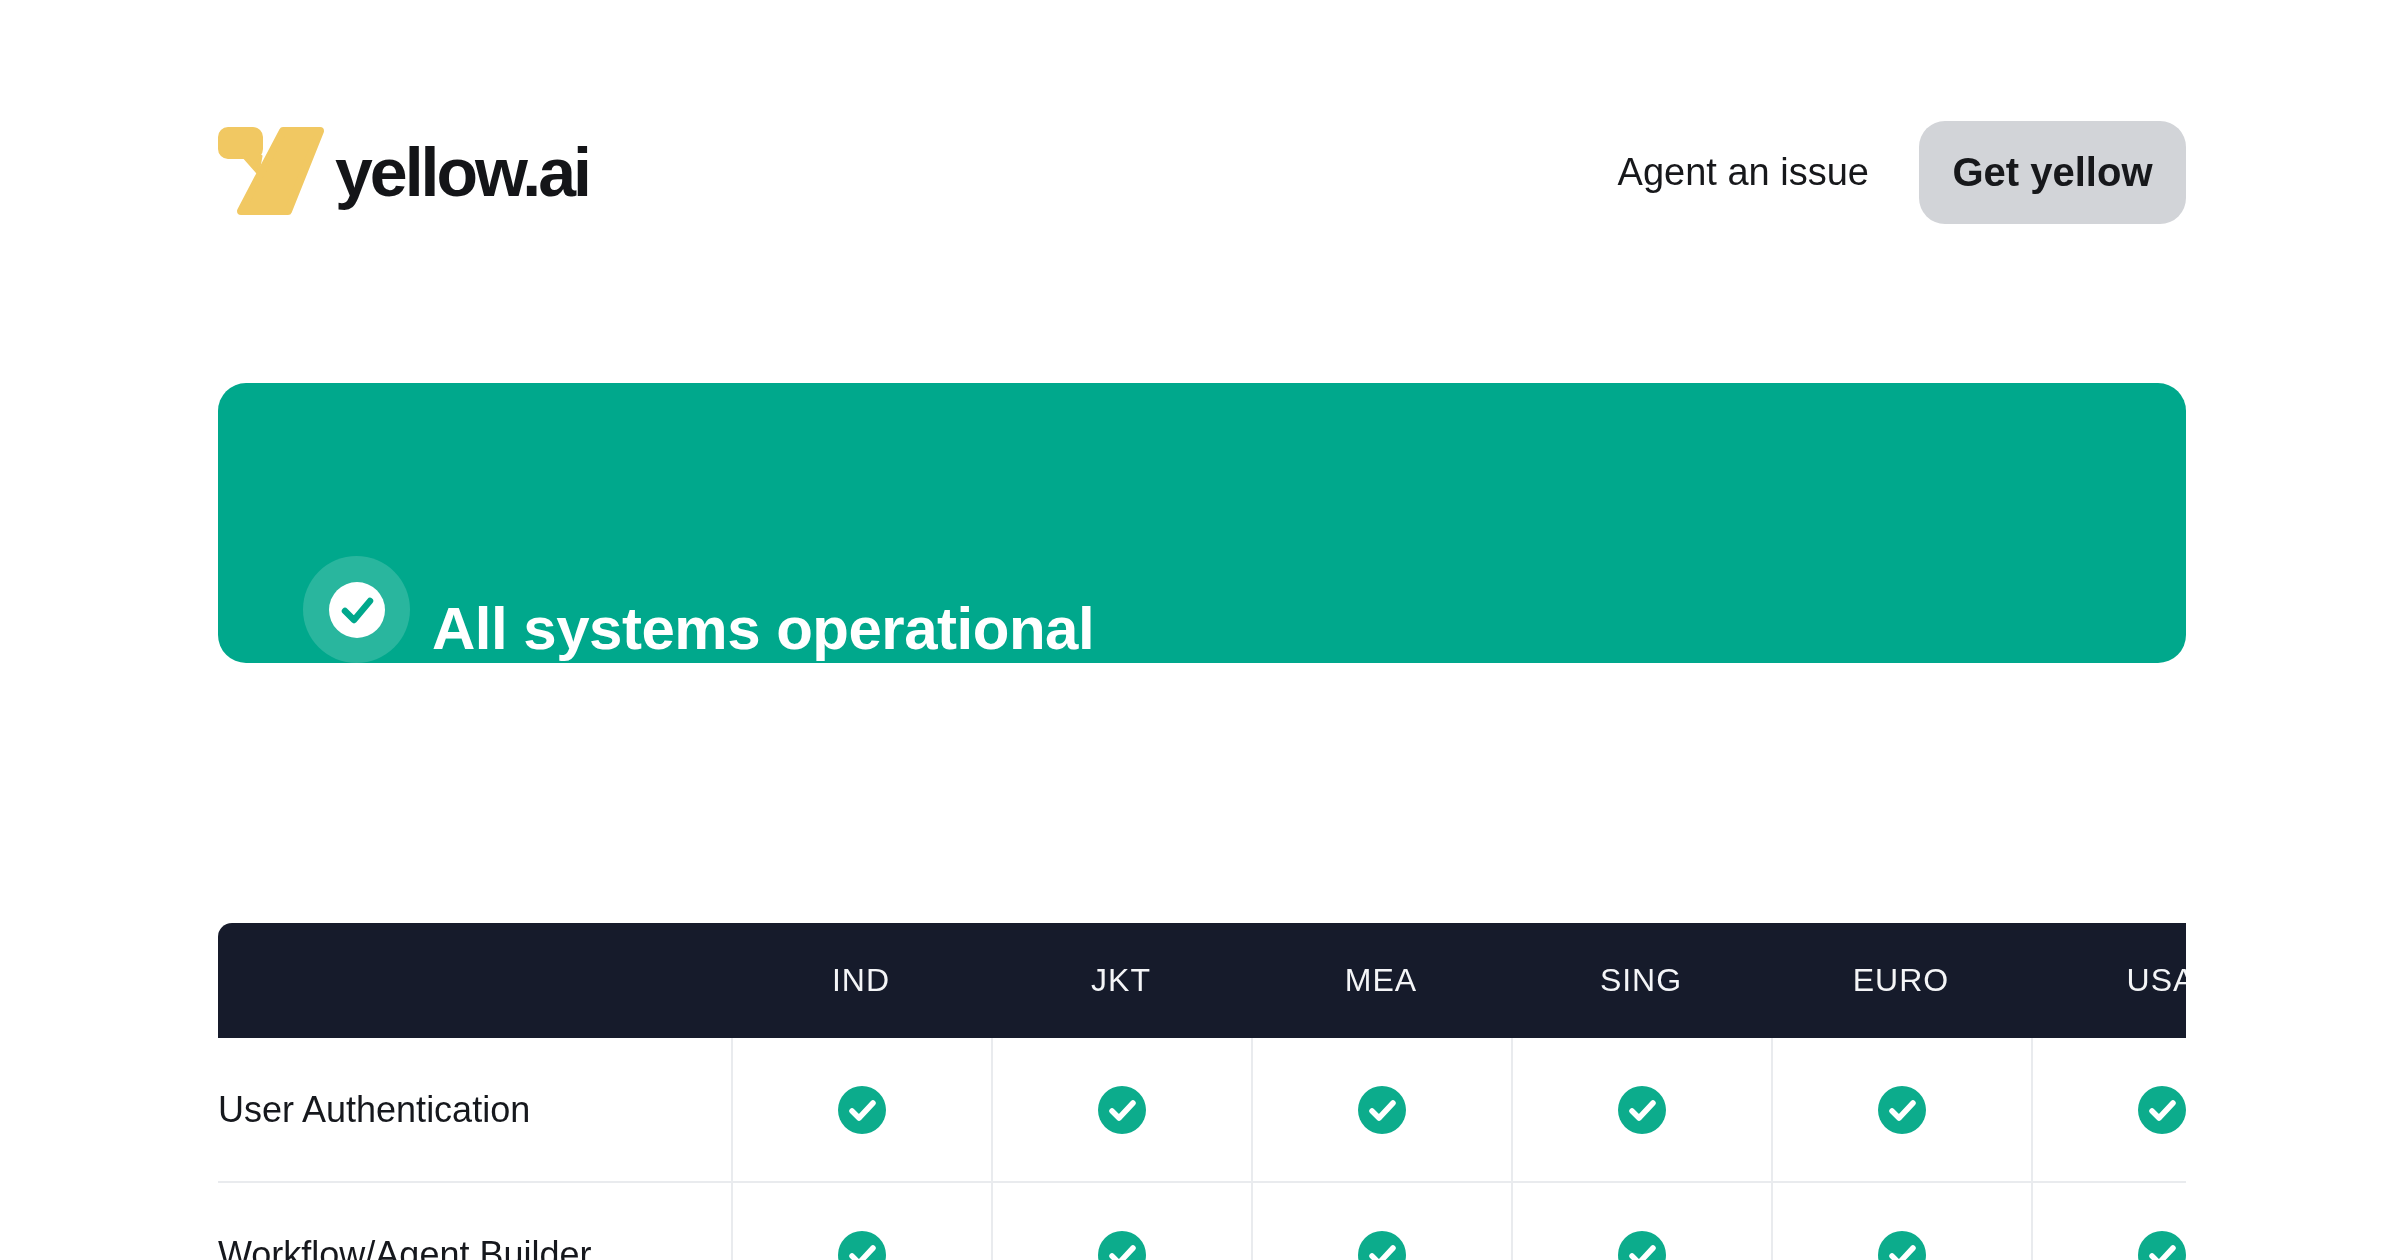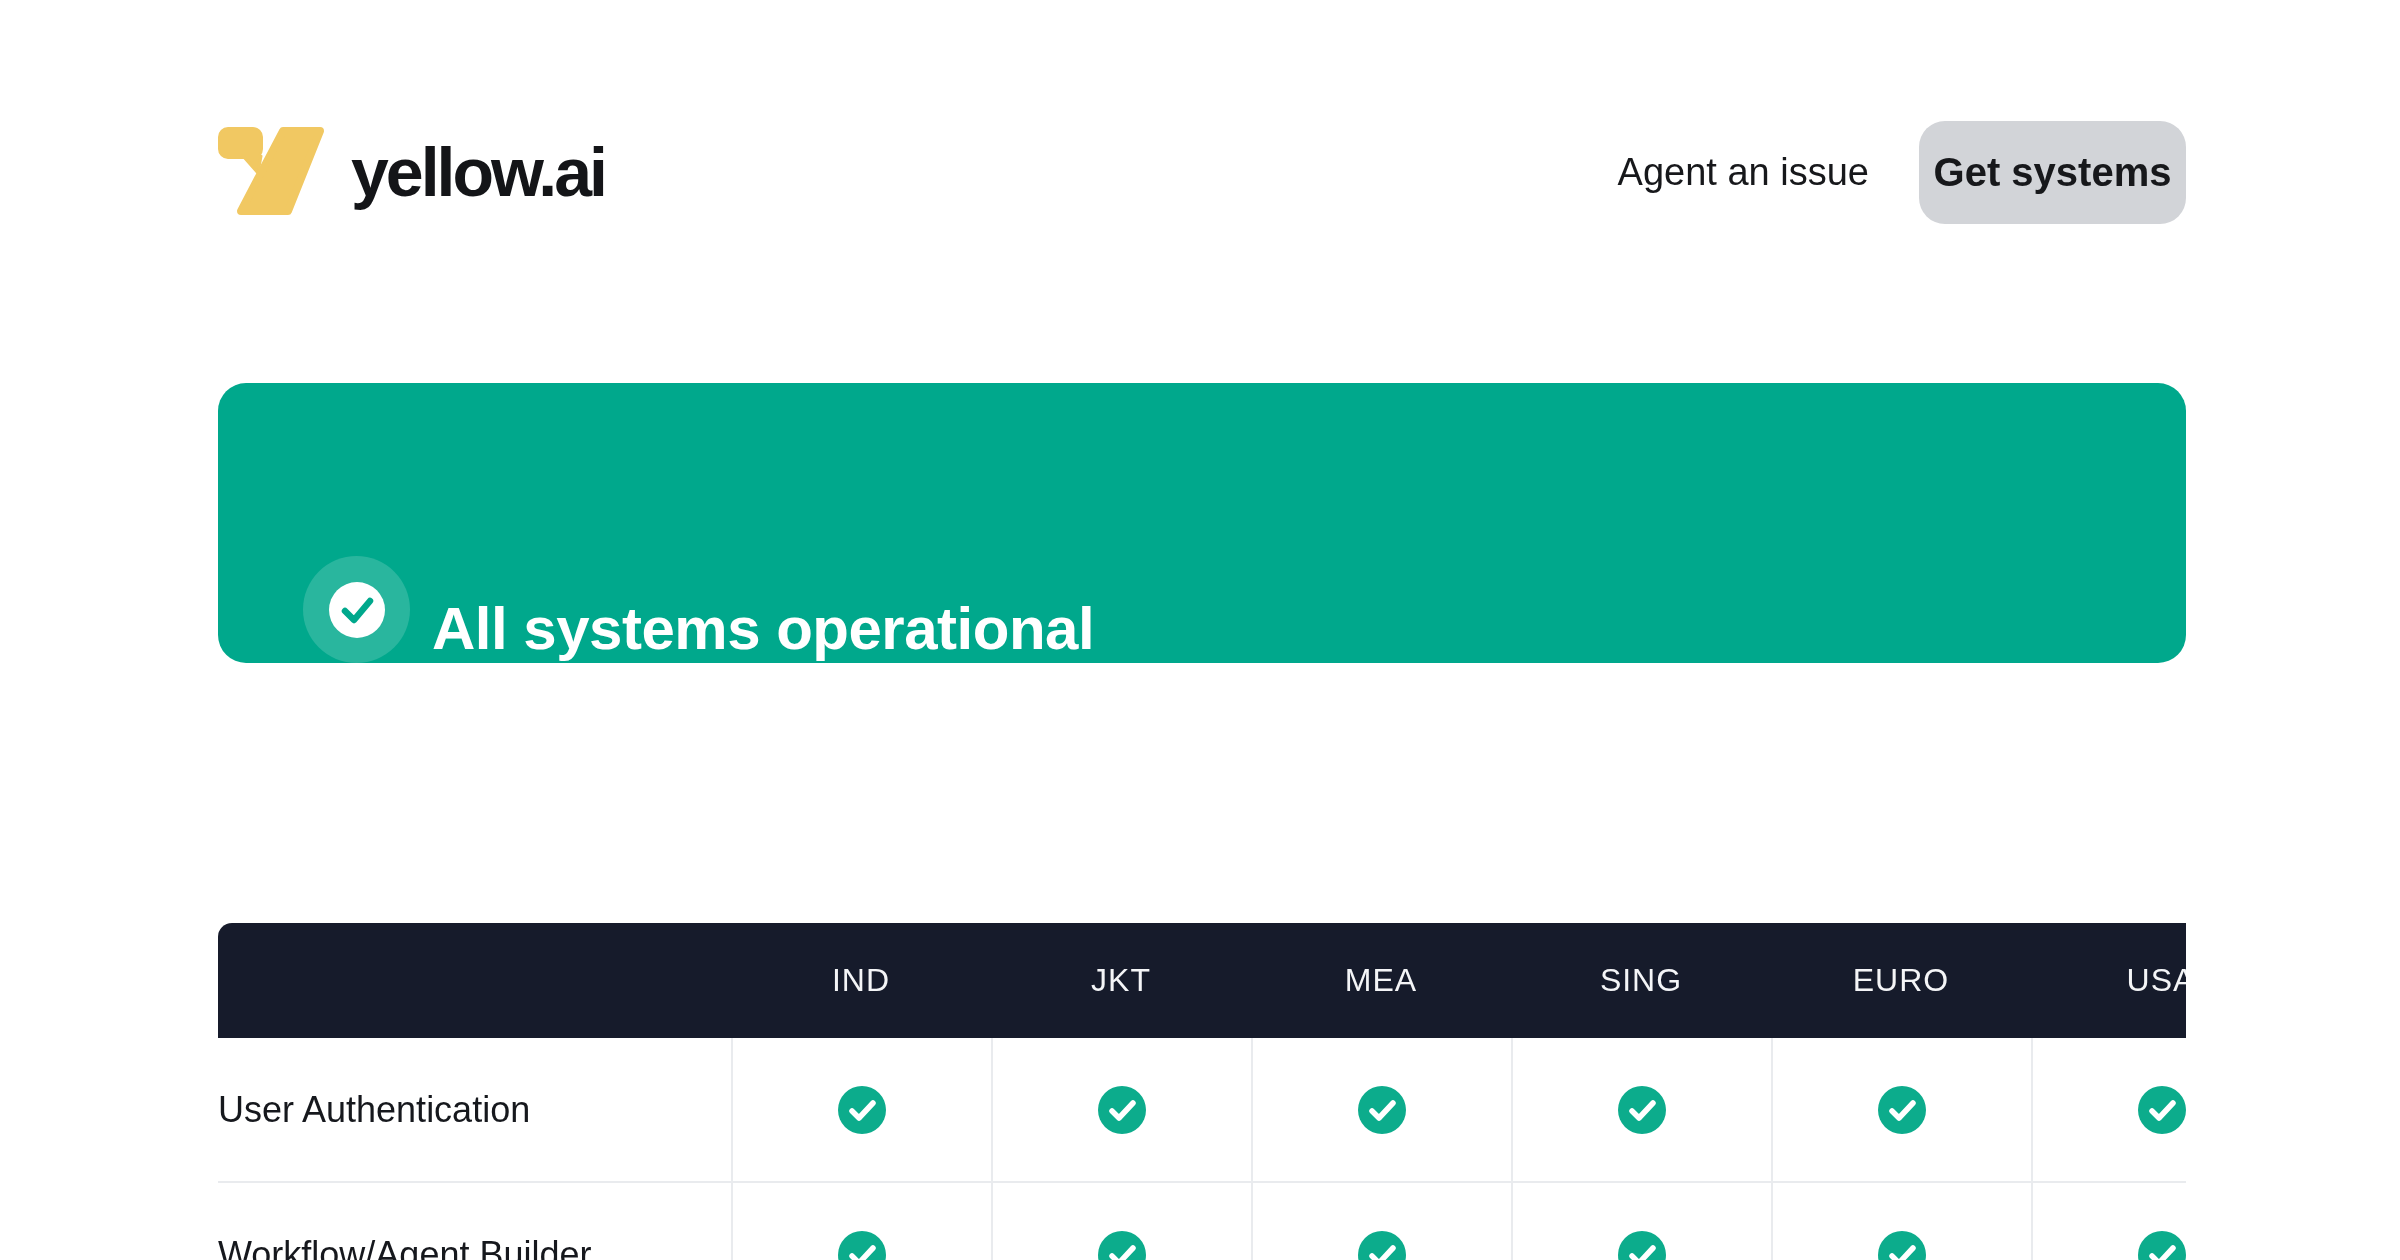--- a/index.html
+++ b/index.html
@@ -8,21 +8,21 @@
     background:#ffffff;
     font-family:"Liberation Sans","DejaVu Sans",sans-serif;
     color:#17181b;
   }
 
   
   .topbar {
     position:absolute; left:218px; top:120px; width:1968px; height:104px;
     display:flex; justify-content:space-between; align-items:center;
   }
-  .brand { display:flex; align-items:center; gap:26px; }
+  .brand { display:flex; align-items:center; gap:10px; }
   .brand svg { display:block; }
   .logo-text { font-size:68px; font-weight:700; letter-spacing:-3px; color:#141518; }
   .topbar-right { display:flex; align-items:center; gap:50px; }
   .report-link {
     font-size:38px; font-weight:500; color:#17181b; text-decoration:none; cursor:pointer;
   }
   .get-updates {
     width:267px; height:103px; border:none; border-radius:26px;
     background:var(--button-gray,#d2d4d8); color:#17181b;
     font-family:inherit; font-size:40px; font-weight:600; cursor:pointer;
@@ -87,21 +87,21 @@
           <rect x="1" y="1" width="43" height="30" rx="9" stroke-width="2"></rect>
           <path d="M25 29 L43 29 L40 46 Z" stroke-width="3"></path>
           <path d="M65 4 L102 4 L70 84 L23 84 Z" stroke-width="8"></path>
         </g>
       </svg>
     </span>
     <span class="logo-text">yellow.ai</span>
   </div>
   <div class="topbar-right">
     <a class="report-link">Agent an issue</a>
-    <button class="get-updates">Get systems</button>
+    <button class="get-updates">Get yellow</button>
   </div>
 </header>
 
 <section class="banner">
   <div class="halo">
     <div class="white-circle">
       <svg width="56" height="56" viewBox="0 0 56 56" aria-hidden="true">
         <path d="M16 29 L25 38 L41 19" fill="none" stroke="#00A88C" stroke-width="6.5" stroke-linecap="round" stroke-linejoin="round"></path>
       </svg>
     </div>

